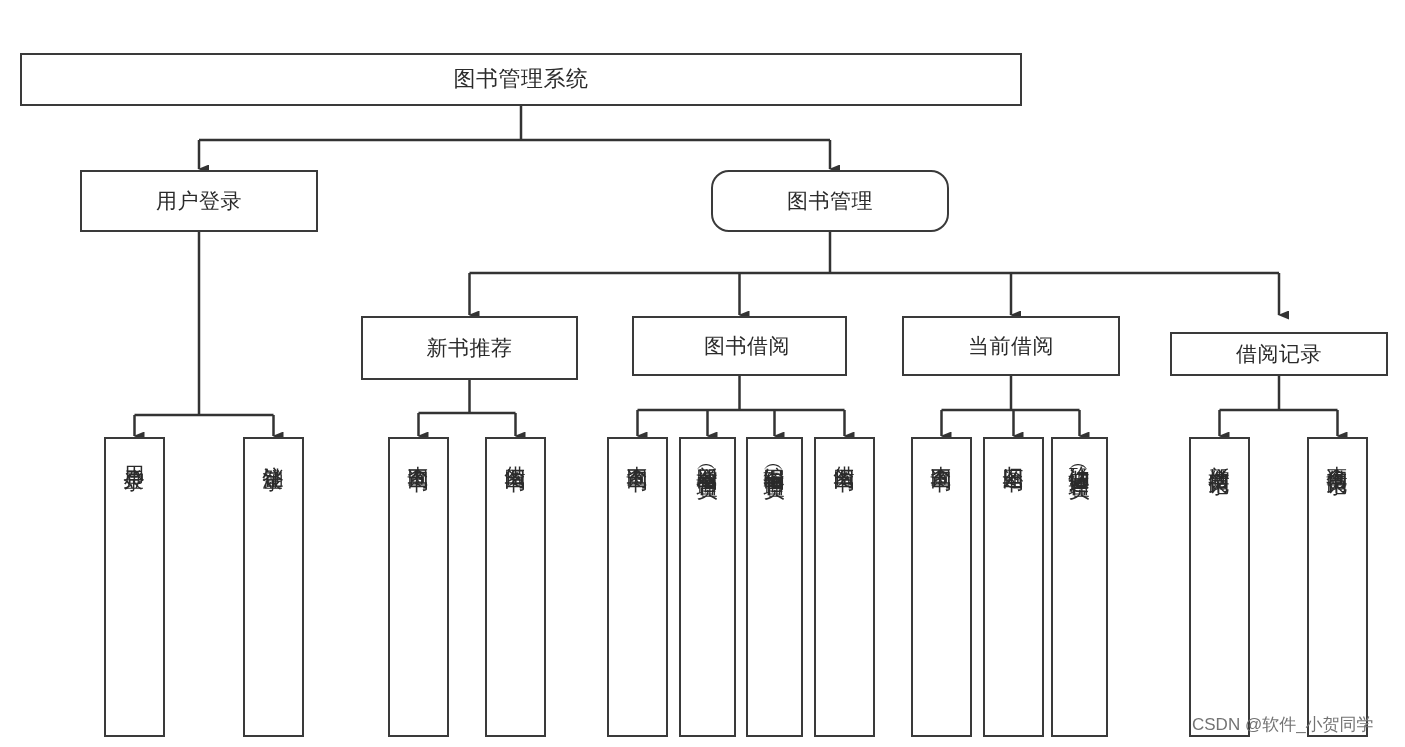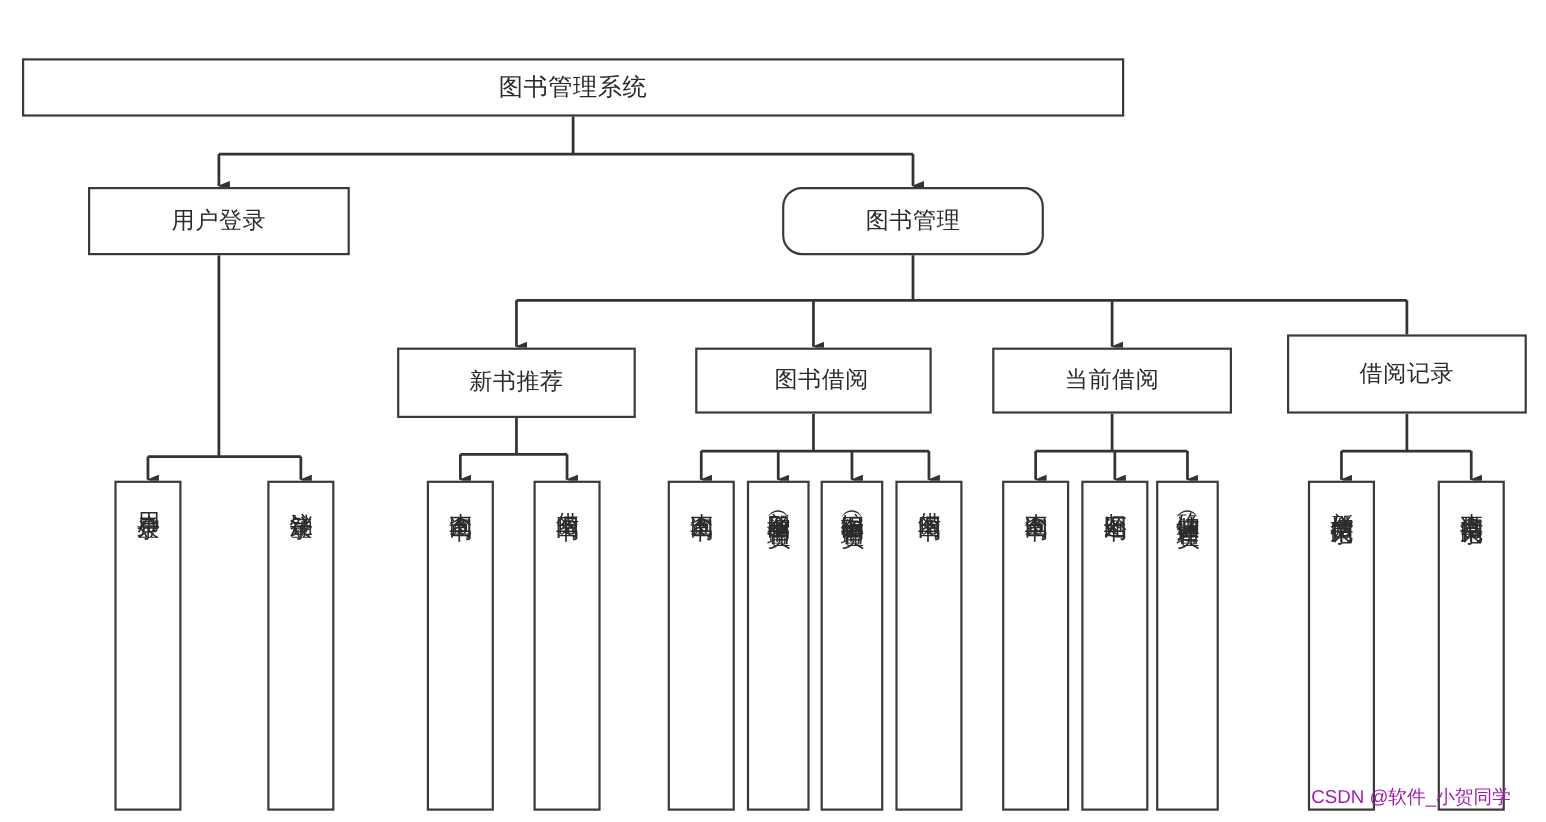--- a/index.html
+++ b/index.html
@@ -55,21 +55,21 @@
     writing-mode: vertical-rl;
     text-orientation: upright;
     font-size: 21px;
     letter-spacing: 2px;
     line-height: 1.0;
   }
   .node.root .label { font-size: 22px; }
   .watermark {
     position: absolute;
     font-size: 17px;
-    color: #a21caf;
+    color: #737373;
     white-space: nowrap;
     user-select: none;
   }
 </style>
 </head>
 <body>
 
 <div id="diagram-root">
   <svg class="connectors" viewBox="0 0 1405 747" xmlns="http://www.w3.org/2000/svg">
     <defs>
@@ -125,21 +125,21 @@
       </div>
       <div class="node horizontal" style="left: 361px; top: 316px; width: 217px; height: 64px;">
         <span class="label">新书推荐</span>
       </div>
       <div class="node horizontal" style="left: 632px; top: 316px; width: 215px; height: 60px; padding-left: 15px;">
         <span class="label">图书借阅</span>
       </div>
       <div class="node horizontal" style="left: 902px; top: 316px; width: 218px; height: 60px;">
         <span class="label">当前借阅</span>
       </div>
-      <div class="node horizontal" style="left: 1170px; top: 304px; width: 218px; height: 72px;">
+      <div class="node horizontal" style="left: 1170px; top: 332px; width: 218px; height: 44px;">
         <span class="label">借阅记录</span>
       </div>
       <div class="node vertical" style="left: 104px; top: 437px; width: 61px; height: 300px;">
         <span class="label">用户登录</span>
       </div>
       <div class="node vertical" style="left: 243px; top: 437px; width: 61px; height: 300px;">
         <span class="label">注销登录</span>
       </div>
       <div class="node vertical" style="left: 388px; top: 437px; width: 61px; height: 300px;">
         <span class="label">查询图书</span>

